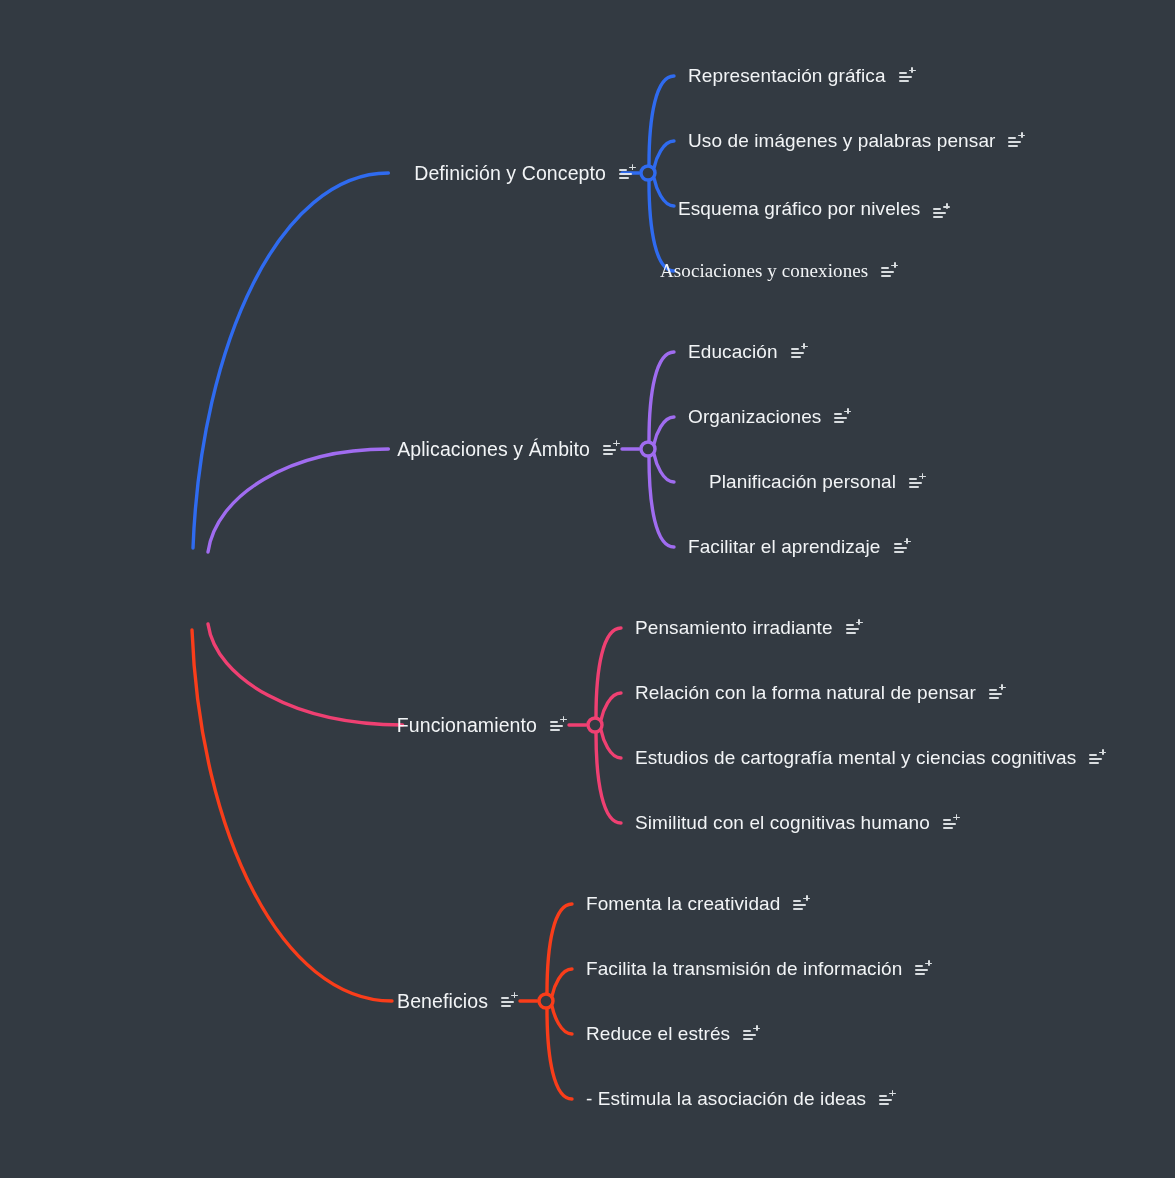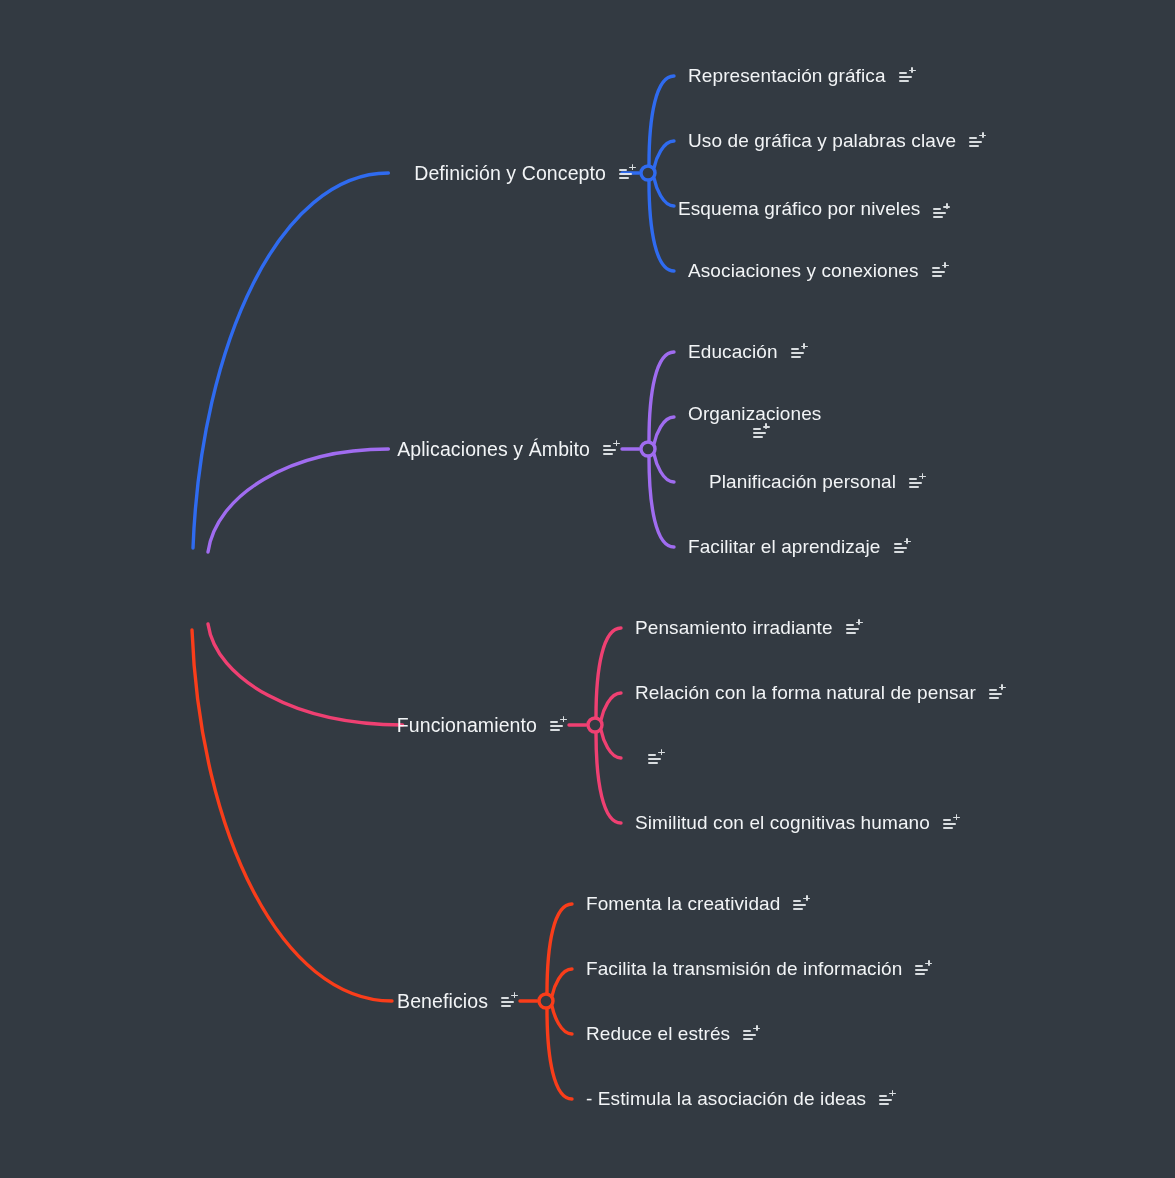--- a/index.html
+++ b/index.html
@@ -168,40 +168,40 @@
         <span class="node-label">Representación gráfica</span>
         <span class="note-icon">
           <i class="l1"></i>
           <i class="l2"></i>
           <i class="l3"></i>
           <span class="plus-h"></span>
           <span class="plus-v"></span>
         </span>
       </div>
       <div class="node leaf-node" style="left: 688px; top: 141px;">
-        <span class="node-label">Uso de gráfica y palabras clave</span>
+        <span class="node-label">Uso de imágenes y palabras pensar</span>
         <span class="note-icon">
           <i class="l1"></i>
           <i class="l2"></i>
           <i class="l3"></i>
           <span class="plus-h"></span>
           <span class="plus-v"></span>
         </span>
       </div>
       <div class="node leaf-node" style="left: 678px; top: 206px; align-items: flex-end;">
         <span class="node-label">Esquema gráfico por niveles</span>
         <span class="note-icon">
           <i class="l1"></i>
           <i class="l2"></i>
           <i class="l3"></i>
           <span class="plus-h"></span>
           <span class="plus-v"></span>
         </span>
       </div>
-      <div class="node leaf-node" style="left: 688px; top: 271px;">
+      <div class="node leaf-node" style="left: 660px; top: 271px; font-family: Liberation Serif, serif;">
         <span class="node-label">Asociaciones y conexiones</span>
         <span class="note-icon">
           <i class="l1"></i>
           <i class="l2"></i>
           <i class="l3"></i>
           <span class="plus-h"></span>
           <span class="plus-v"></span>
         </span>
       </div>
       <div class="node branch-node" style="left: 0px; width: 620px; top: 449px;">
@@ -217,21 +217,21 @@
       <div class="node leaf-node" style="left: 688px; top: 352px;">
         <span class="node-label">Educación</span>
         <span class="note-icon">
           <i class="l1"></i>
           <i class="l2"></i>
           <i class="l3"></i>
           <span class="plus-h"></span>
           <span class="plus-v"></span>
         </span>
       </div>
-      <div class="node leaf-node" style="left: 688px; top: 417px; flex-direction: column;">
+      <div class="node leaf-node" style="left: 688px; top: 417px;">
         <span class="node-label">Organizaciones</span>
         <span class="note-icon">
           <i class="l1"></i>
           <i class="l2"></i>
           <i class="l3"></i>
           <span class="plus-h"></span>
           <span class="plus-v"></span>
         </span>
       </div>
       <div class="node leaf-node" style="left: 688px; top: 482px; margin-left: 21px;">
@@ -278,20 +278,21 @@
         <span class="node-label">Relación con la forma natural de pensar</span>
         <span class="note-icon">
           <i class="l1"></i>
           <i class="l2"></i>
           <i class="l3"></i>
           <span class="plus-h"></span>
           <span class="plus-v"></span>
         </span>
       </div>
       <div class="node leaf-node" style="left: 635px; top: 758px;">
+        <span class="node-label">Estudios de cartografía mental y ciencias cognitivas</span>
         <span class="note-icon">
           <i class="l1"></i>
           <i class="l2"></i>
           <i class="l3"></i>
           <span class="plus-h"></span>
           <span class="plus-v"></span>
         </span>
       </div>
       <div class="node leaf-node" style="left: 635px; top: 823px;">
         <span class="node-label">Similitud con el cognitivas humano</span>

